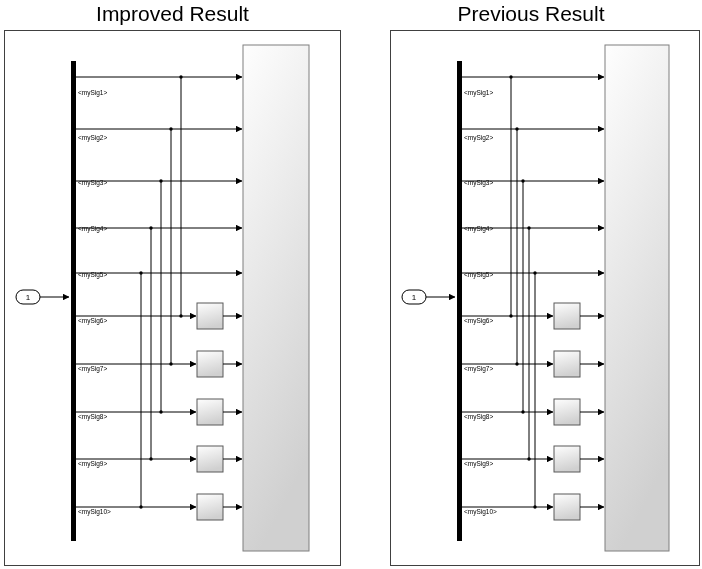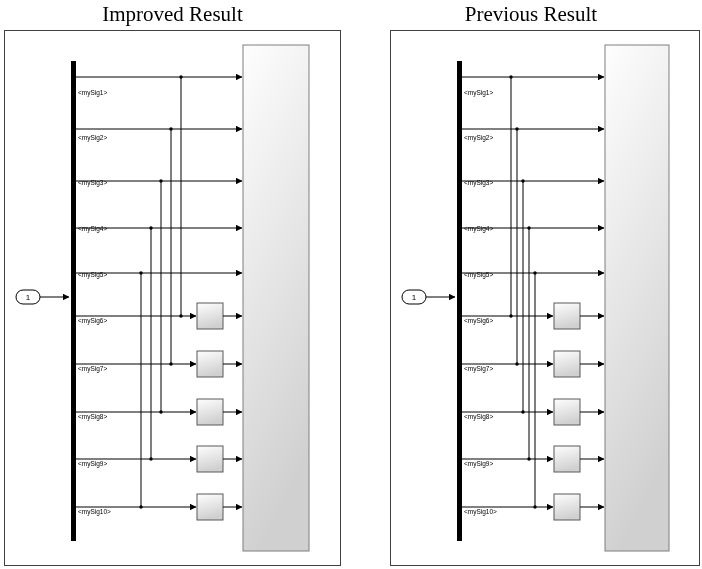--- a/index.html
+++ b/index.html
@@ -1,18 +1,18 @@
 <!DOCTYPE html>
 <html><head>
 <meta charset="utf-8">
 <style>
   html,body{margin:0;padding:0;background:#ffffff;}
   body{font-family:"Liberation Sans",sans-serif;}
   #stage{position:relative;width:702px;height:569px;background:#ffffff;overflow:hidden;}
-  .title{position:absolute;top:1px;text-align:center;font-size:21px;color:#000000;line-height:26px;font-family:Liberation Serif, serif;}
+  .title{position:absolute;top:1px;text-align:center;font-size:21px;color:#000000;line-height:26px;}
   #title0{left:4px;width:337px;}
   #title1{left:376px;width:310px;}
   .panel{position:absolute;top:30px;box-sizing:border-box;border:1px solid #404040;background:#ffffff;}
   #panel0{left:4px;width:337px;height:536px;}
   #panel1{left:390px;width:310px;height:536px;}
   svg{display:block;}
   .wire{stroke:#000000;stroke-width:1;fill:none;}
   svg text{font-family:"Liberation Sans",sans-serif;fill:#000000;}
 </style>
 </head>

